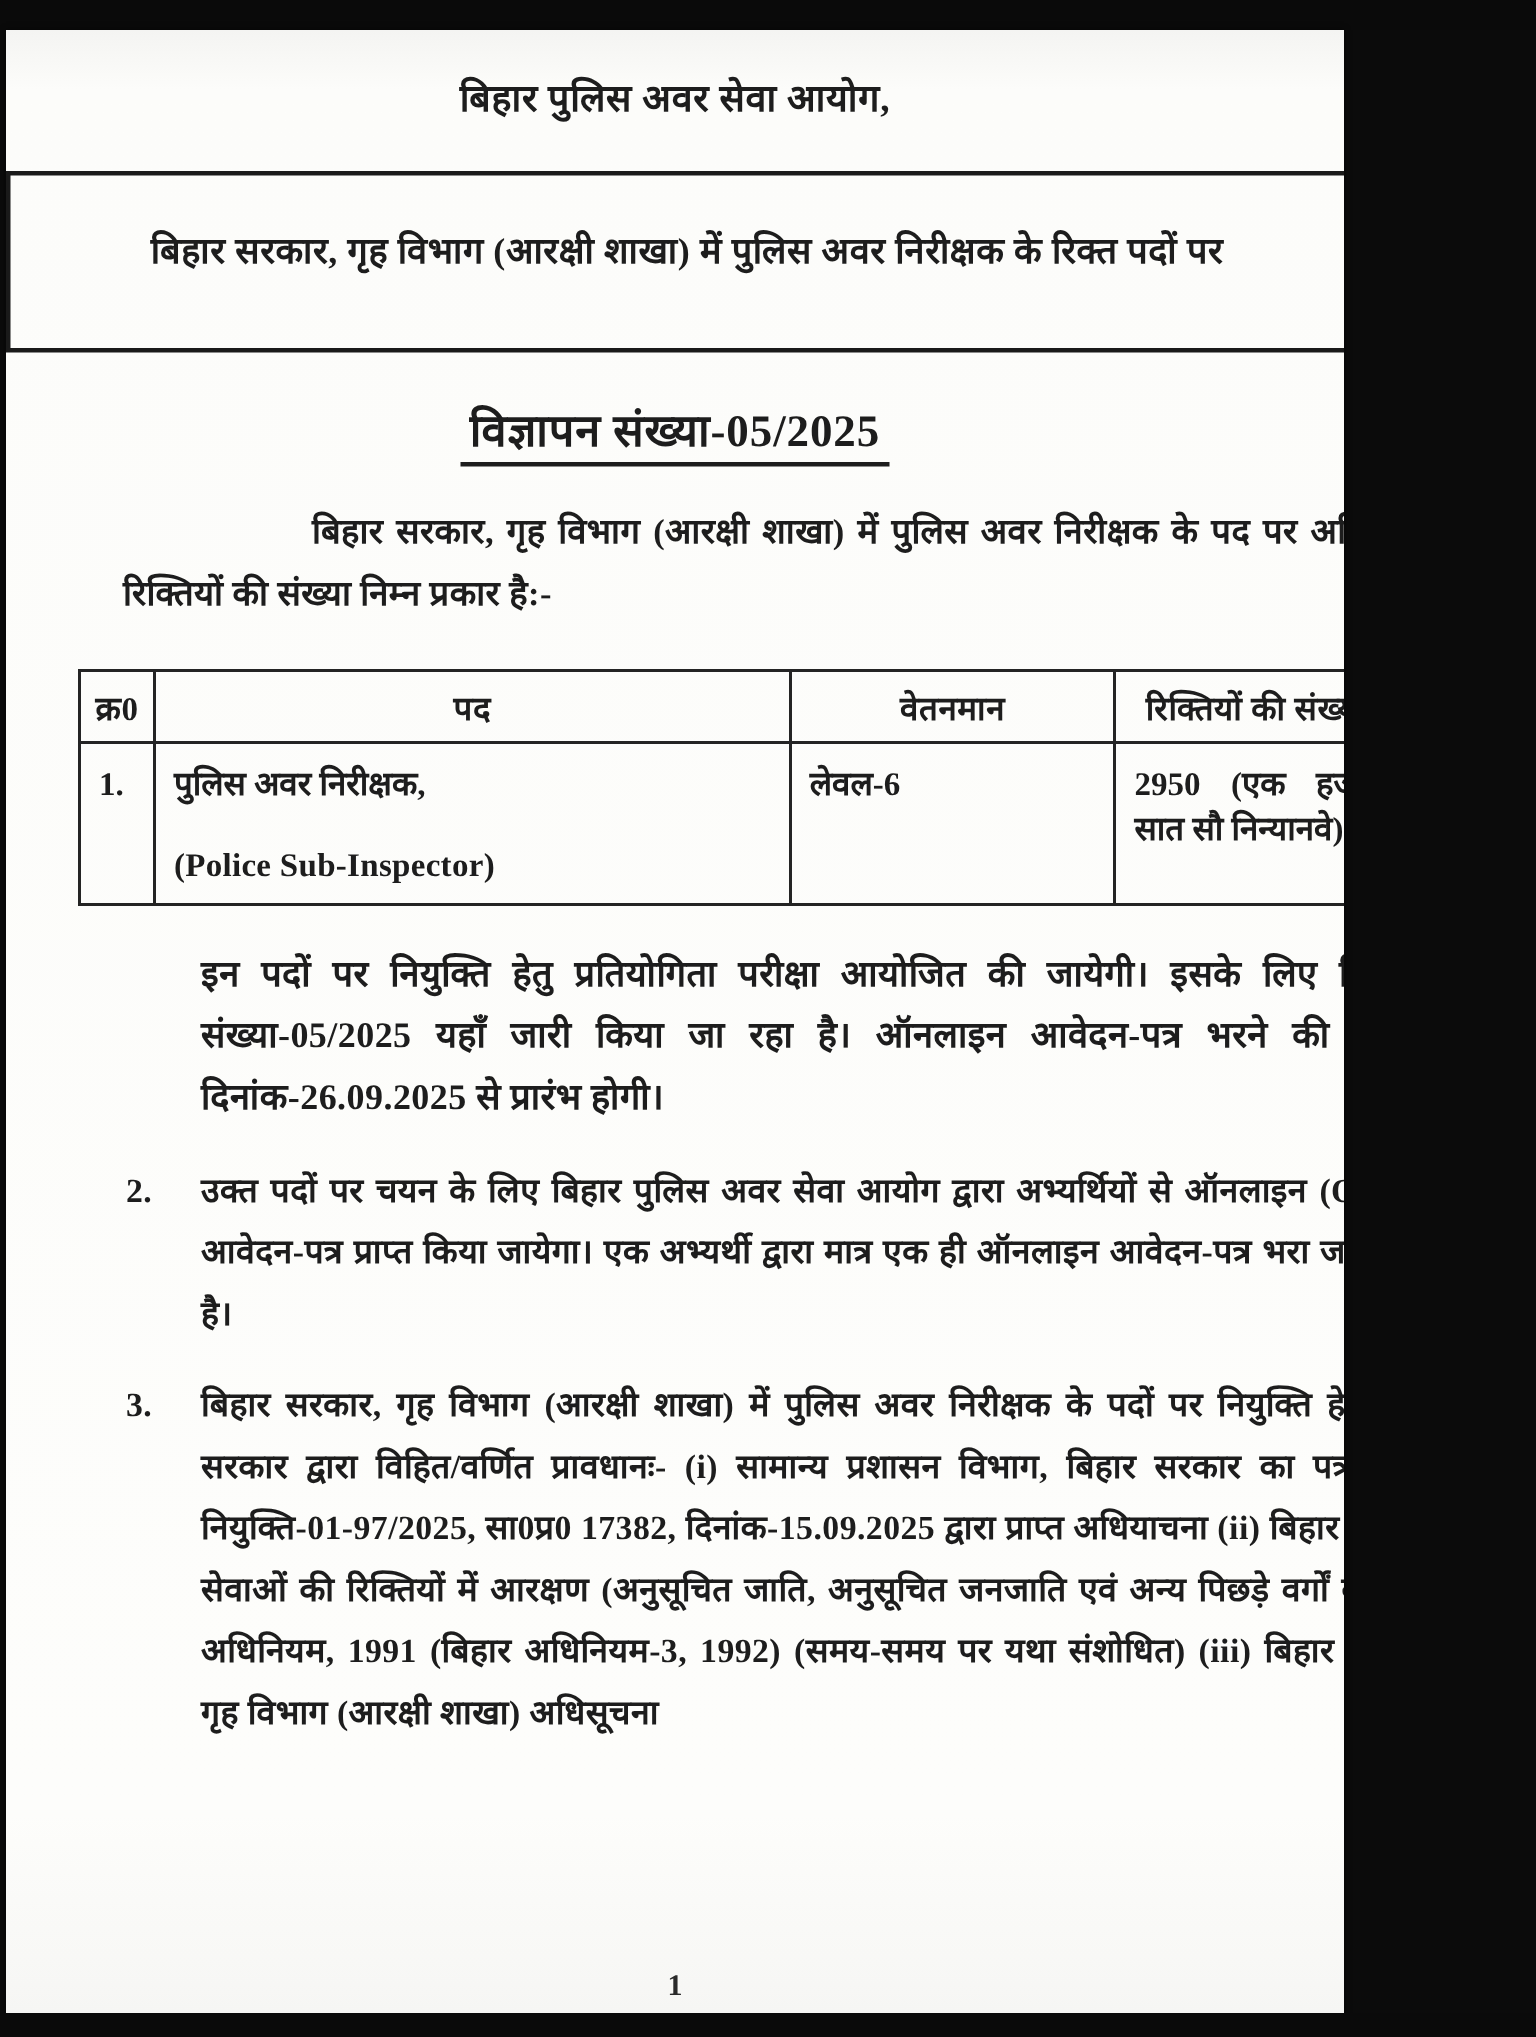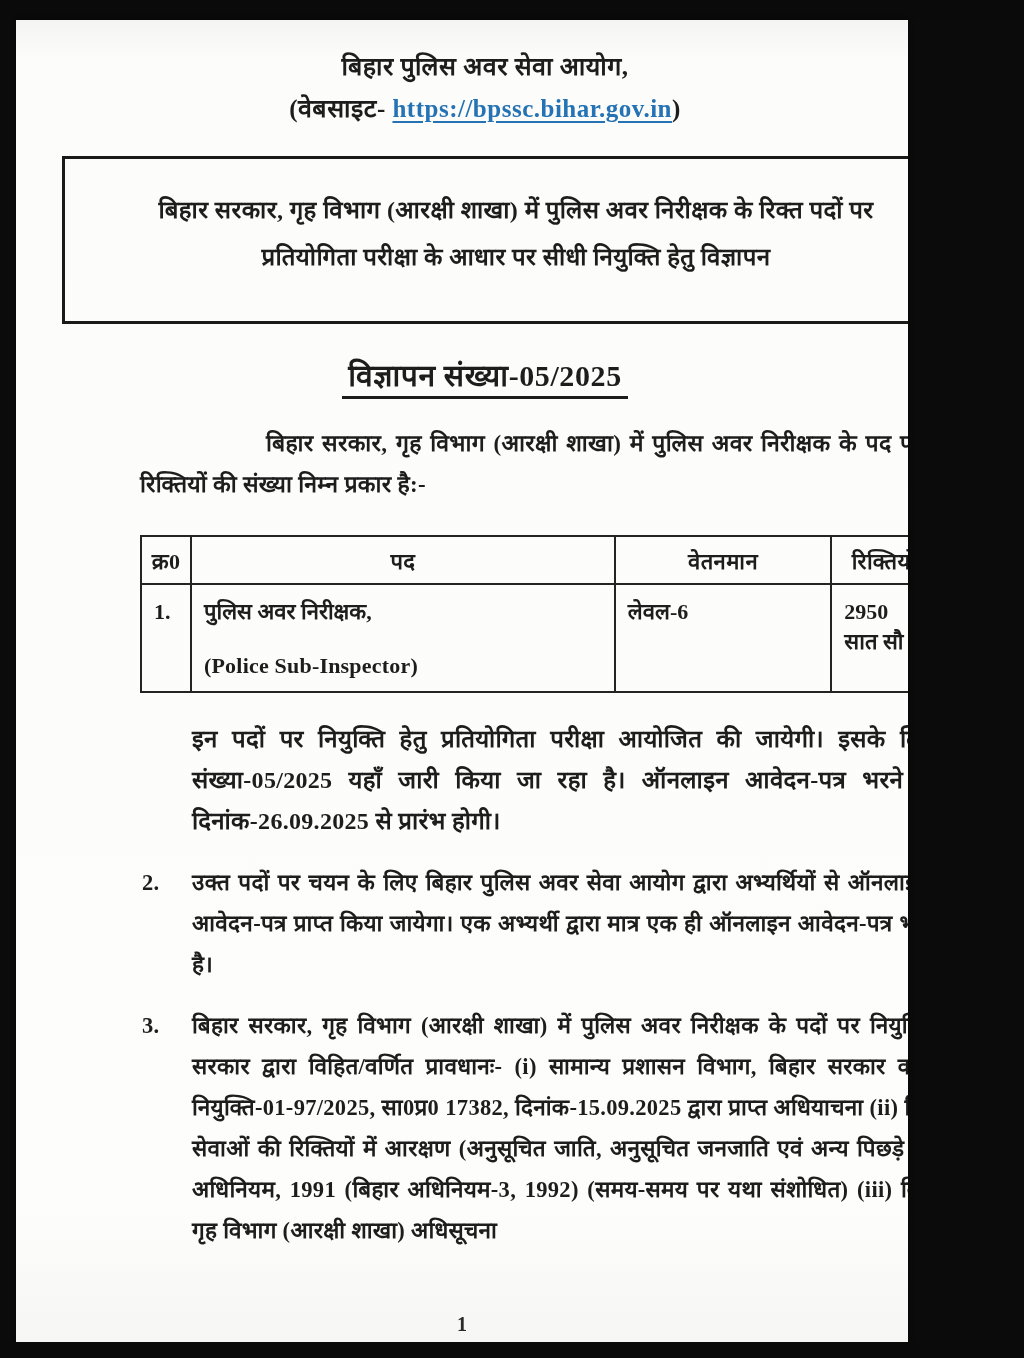--- a/index.html
+++ b/index.html
@@ -5,28 +5,27 @@
   * { margin:0; padding:0; box-sizing:border-box; }
   html,body { background:#000; }
   .screen {
     position:relative;
     width:1024px; height:1358px;
     background:#0b0b0b;
     font-family:"Liberation Serif","DejaVu Serif",serif;
     overflow:hidden;
   }
   .page {
-    position:absolute; left:16px; top:20px;
+    position:absolute; left:4px; top:20px;
     width:892px; height:1322px;
     background:linear-gradient(180deg,#f4f4f2 0%, #fcfcfa 3%, #fdfdfb 90%, #f6f6f4 100%);
     color:#1d1d1d;
     font-weight:bold;
     overflow:hidden;
     box-shadow:0 0 4px rgba(0,0,0,.6);
-    padding-left:46px;
   }
   .doc-header { text-align:center; margin-top:26px; font-size:25px; line-height:42px; letter-spacing:.5px; }
   .doc-header .line { display:block; }
   .site-link { color:#2573b4; text-decoration:underline; text-underline-offset:4px; text-decoration-thickness:2px; }
 
   .notice-box {
     margin:26px auto 0; width:908px;
     border:3px solid #1a1a1a;
     padding:28px 14px 40px;
     text-align:center;
@@ -37,21 +36,21 @@
   .advert-heading span { border-bottom:3px solid #1d1d1d; padding:0 6px 4px; letter-spacing:.6px; }
 
   .intro {
     margin:28px 0 0 78px; width:880px;
     font-size:23px; line-height:41px;
     text-align:justify; text-indent:126px; letter-spacing:.3px;
   }
 
   table.vacancy-table {
     border-collapse:collapse;
-    margin:30px 0 0 78px;
+    margin:30px 0 0 48px;
     width:880px;
     font-size:22px;
   }
   .vacancy-table th, .vacancy-table td { border:2px solid #242424; }
   .vacancy-table th { height:48px; text-align:center; font-weight:bold; letter-spacing:.4px; }
   .vacancy-table td { vertical-align:top; padding:12px 10px 10px 12px; height:96px; line-height:30px; }
   .col-sno  { width:50px; }
   .col-post { width:425px; }
   .col-pay  { width:217px; }
   .col-vac  { width:188px; }
@@ -81,26 +80,24 @@
 </head>
 <body>
 
 <div class="screen">
   <div class="bar-top"></div>
 
   <div class="page">
 
     <div class="doc-header">
       <span class="line">बिहार पुलिस अवर सेवा आयोग,</span>
-      <span class="line"><span>(वेबसाइट- </span><a href="#" class="site-link">https://bpssc.bihar.gov.in</a><span>)</span></span>
     </div>
 
     <div class="notice-box">
       <div>बिहार सरकार, गृह विभाग (आरक्षी शाखा) में पुलिस अवर निरीक्षक के रिक्त पदों पर</div>
-      <div>प्रतियोगिता परीक्षा के आधार पर सीधी नियुक्ति हेतु विज्ञापन</div>
     </div>
 
     <div class="advert-heading">
       <span>विज्ञापन संख्या-05/2025</span>
     </div>
 
     <div class="intro">बिहार सरकार, गृह विभाग (आरक्षी शाखा) में पुलिस अवर निरीक्षक के पद पर अधिसूचित रिक्तियों की संख्या निम्न प्रकार है:-</div>
 
     <table class="vacancy-table">
       <colgroup>

